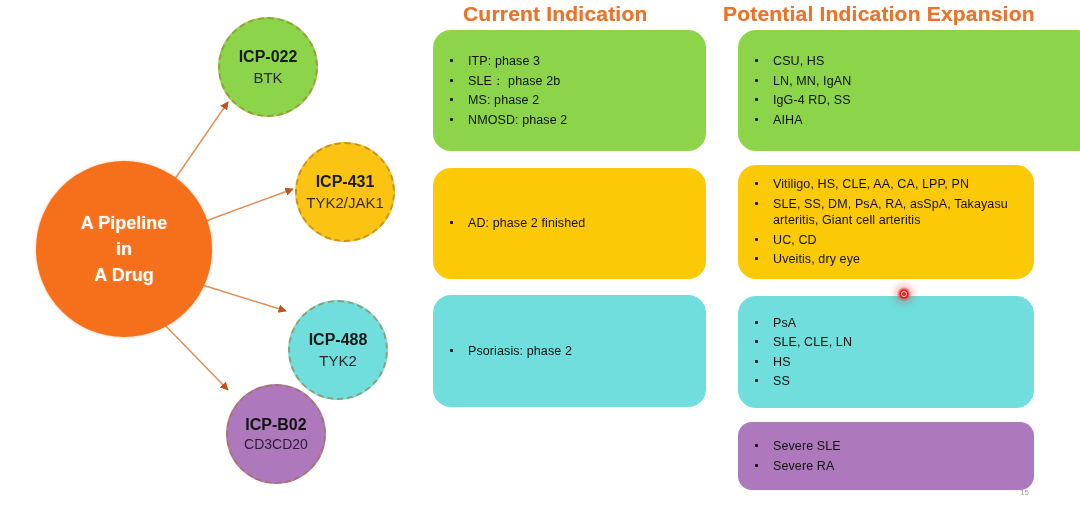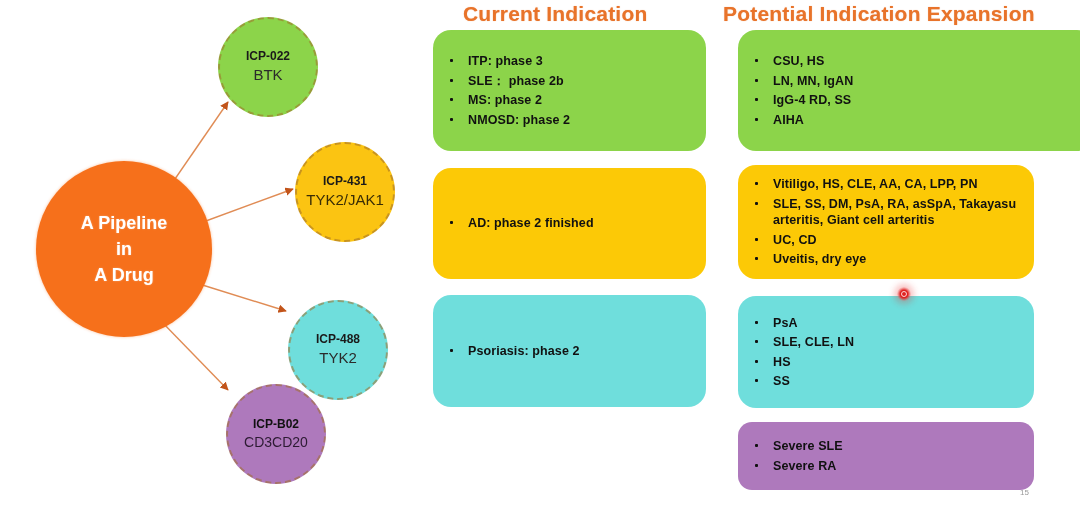--- a/index.html
+++ b/index.html
@@ -45,21 +45,21 @@
     box-sizing: border-box;
     display: flex;
     flex-direction: column;
     align-items: center;
     justify-content: center;
     text-align: center;
     border: 2px dashed rgba(160,110,40,0.55);
   }
   .node .n-code {
     font-weight: bold;
-    font-size: 12px;
+    font-size: 16px;
     color: #1a1a1a;
     line-height: 1.15;
   }
   .node .n-target {
     font-size: 15px;
     color: #2b2b2b;
     line-height: 1.15;
     margin-top: 2px;
     max-width: 80px;
   }
@@ -118,21 +118,21 @@
   }
   .box ul {
     list-style: none;
     margin: 0;
     padding: 0;
   }
   .box li {
     position: relative;
     padding-left: 35px;
     font-size: 12.5px;
-    font-weight: bold;
+    font-weight: normal;
     color: #111111;
     line-height: 1.32;
     margin: 3px 0;
     letter-spacing: 0.1px;
   }
   .box li::before {
     content: "";
     position: absolute;
     left: 17px;
     top: 6px;

